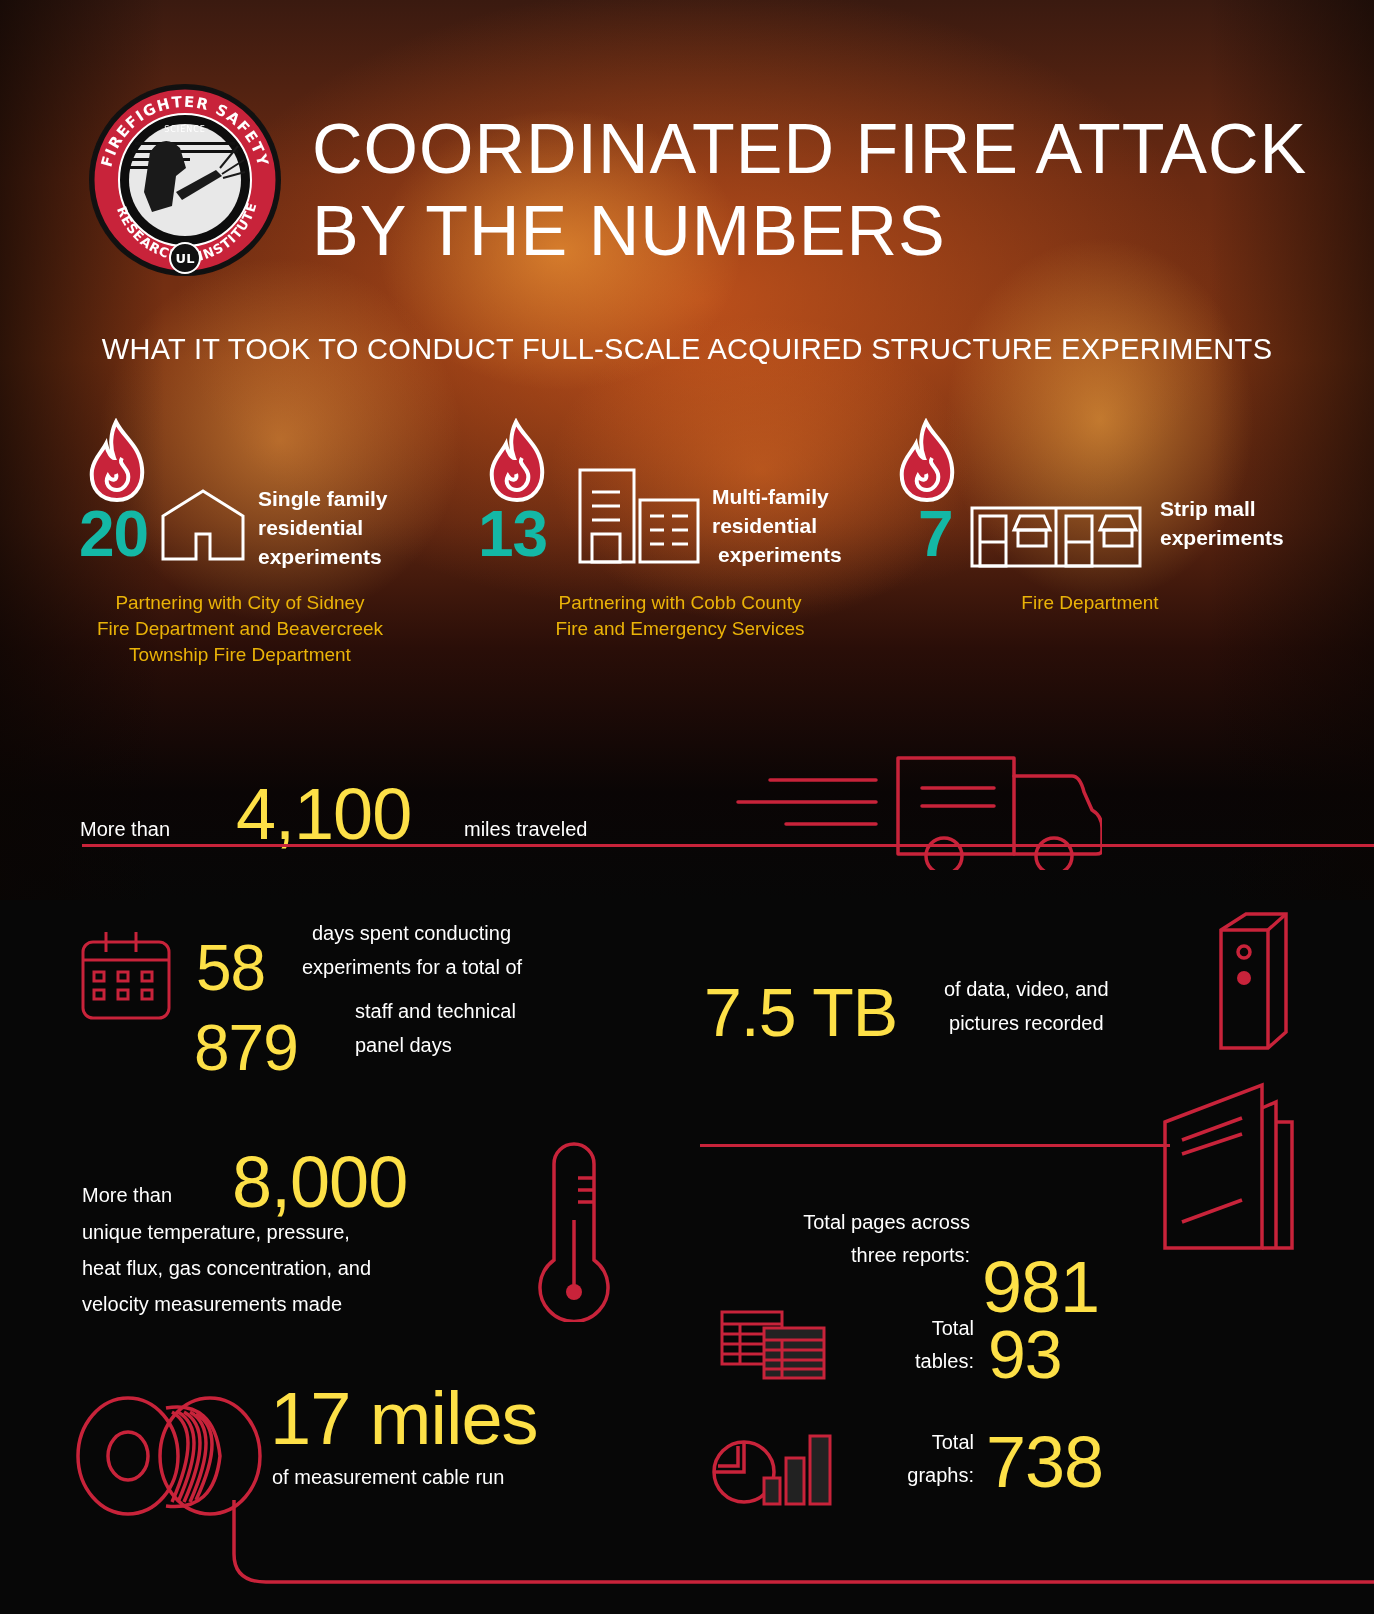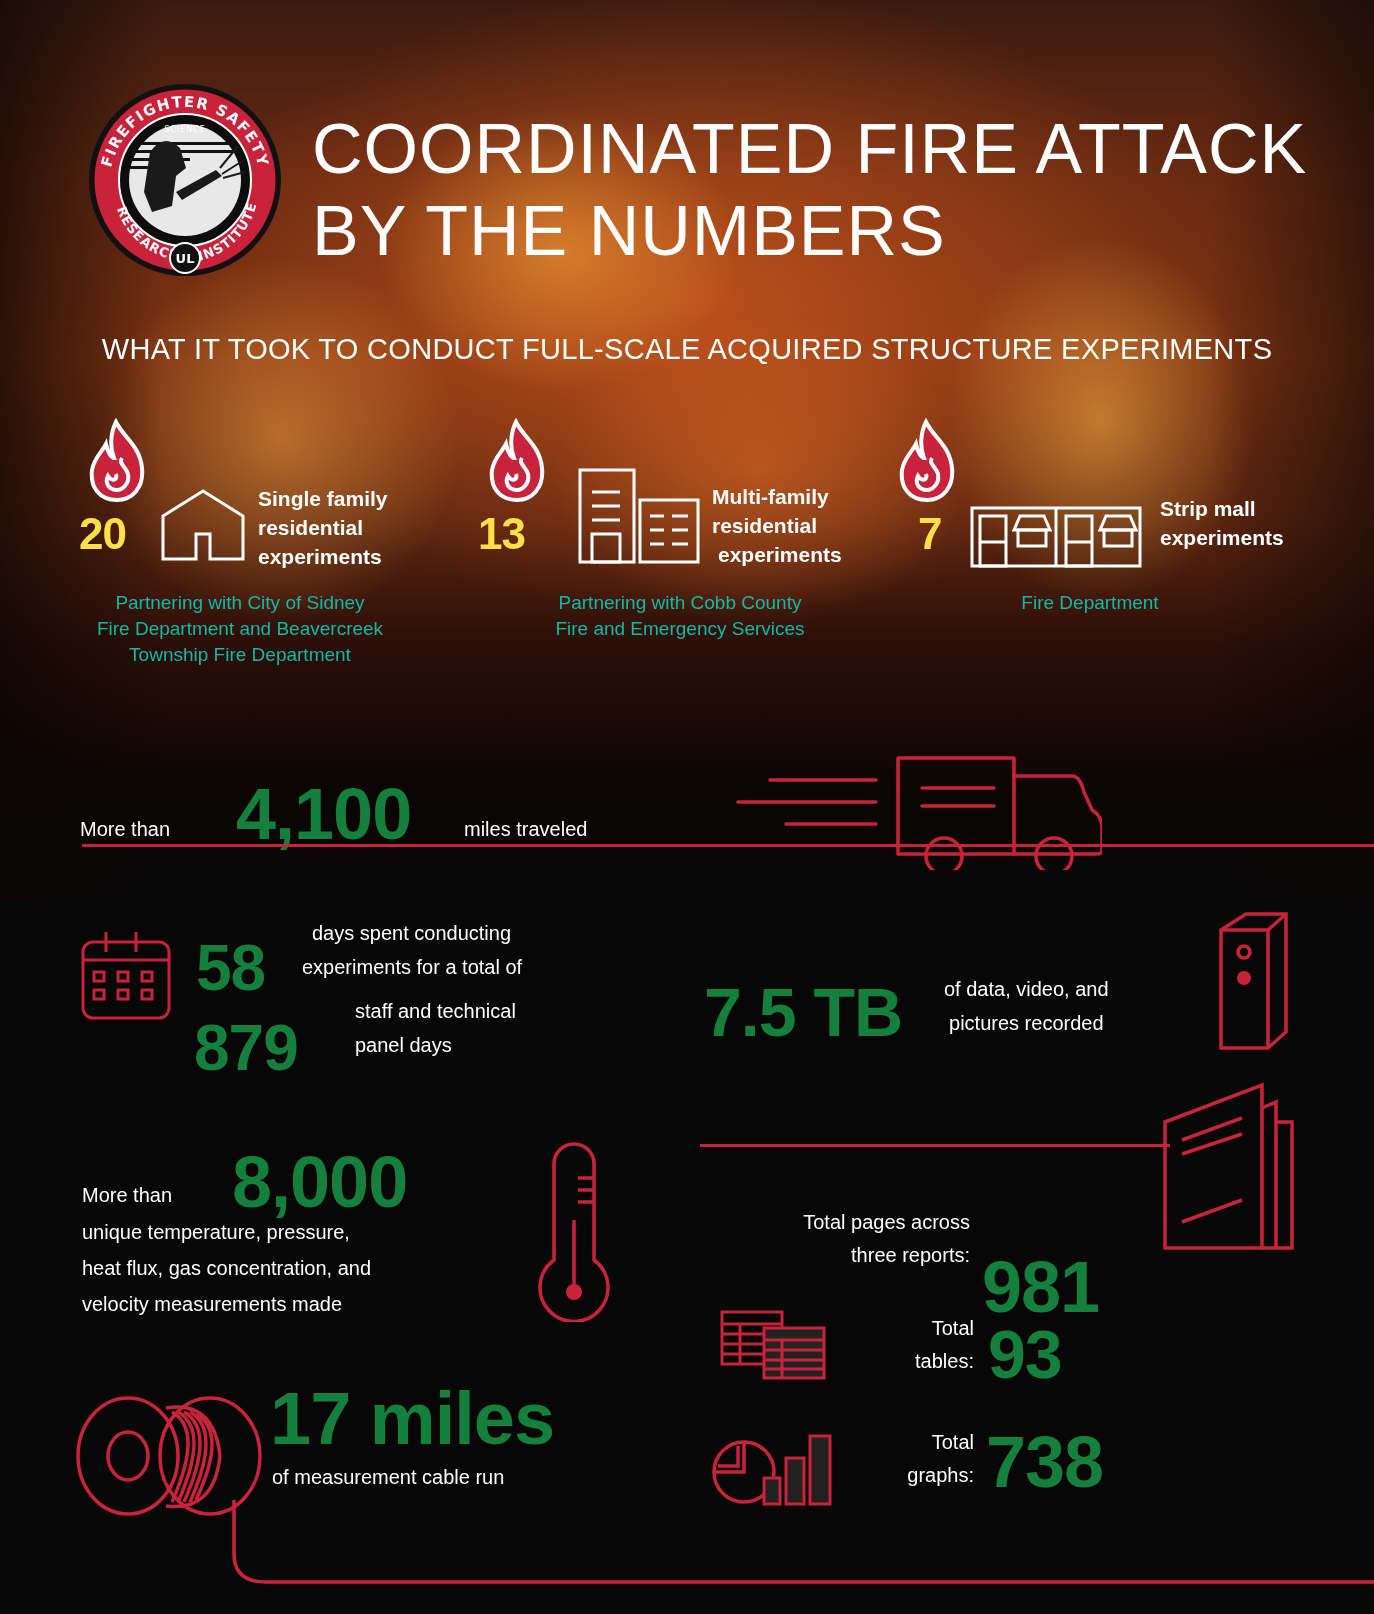--- a/index.html
+++ b/index.html
@@ -19,28 +19,28 @@
   .hero-vignette {
     position: absolute; left: 0; top: 0; width: 1374px; height: 900px;
     background: linear-gradient(90deg, rgba(10,5,3,0.7) 0%, rgba(10,5,3,0) 12%, rgba(10,5,3,0) 88%, rgba(10,5,3,0.6) 100%);
   }
 
   .logo { position: absolute; left: 80px; top: 82px; width: 210px; height: 196px; }
 
   .title { position: absolute; left: 312px; top: 108px; font-size: 70px; line-height: 82px; font-weight: 400; letter-spacing: 1px; color: #fff; }
   .subtitle { position: absolute; left: 0; width: 1374px; top: 333px; text-align: center; font-size: 29px; letter-spacing: 0.3px; color: #fff; }
   .flame { position: absolute; width: 70px; height: 86px; }
-  .big-num-w { position: absolute; font-weight: 700; color: #fde047; font-size: 44px; line-height: 56px; letter-spacing: -1px; }
+  .big-num-w { position: absolute; font-weight: 700; color: #14b8a6; font-size: 64px; line-height: 56px; letter-spacing: -1px; }
   .type-label { position: absolute; font-weight: 700; font-size: 21px; line-height: 29px; color: #fff; }
-  .partner { position: absolute; font-size: 19px; line-height: 26px; text-align: center; color: #14b8a6; }
+  .partner { position: absolute; font-size: 19px; line-height: 26px; text-align: center; color: #eab308; }
 
   .redline { position: absolute; background: #c8233a; height: 3px; }
 
   .txt { position: absolute; color: #fff; font-size: 20px; line-height: 34px; }
-  .num { position: absolute; color: #15803d; font-weight: 700; letter-spacing: -1px; }
+  .num { position: absolute; color: #fde047; font-weight: 400; letter-spacing: -1px; }
   .r { text-align: right; }
   svg { display: block; }
 </style>
 </head>
 <body>
 
 <div class="hero-bg"></div>
 <div class="hero-vignette"></div>
 
 <div class="logo">

